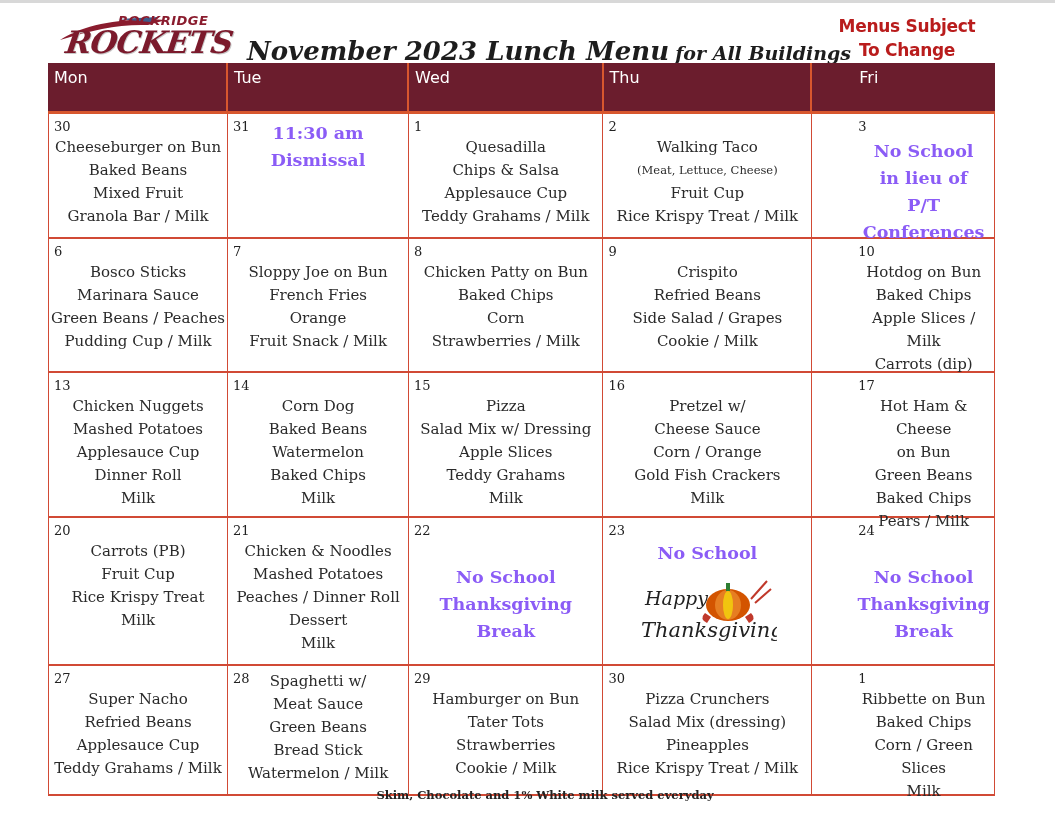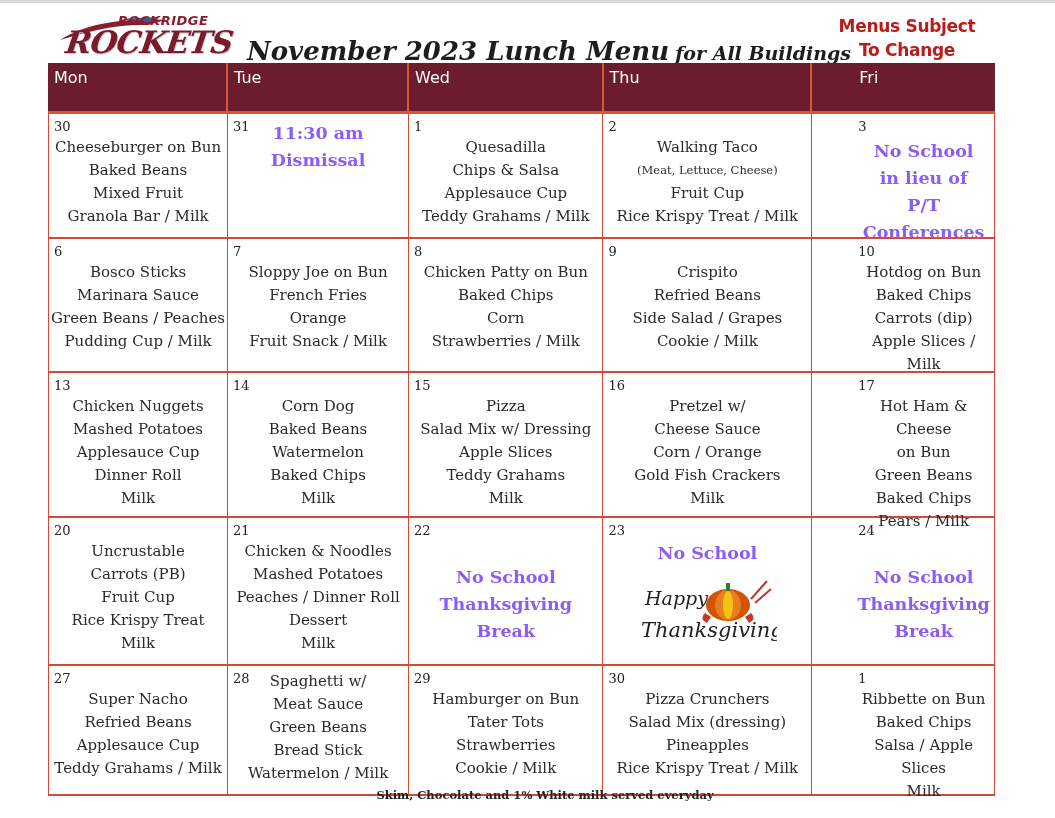--- a/index.html
+++ b/index.html
@@ -138,22 +138,22 @@
             <div>Refried Beans</div>
             <div>Side Salad / Grapes</div>
             <div>Cookie / Milk</div>
           </div>
         </div>
         <div class="cell c4">
           <span class="num">10</span>
           <div class="items">
             <div>Hotdog on Bun</div>
             <div>Baked Chips</div>
+            <div>Apple Slices / Milk</div>
             <div>Carrots (dip)</div>
-            <div>Apple Slices / Milk</div>
           </div>
         </div>
       </div>
       <div class="row" style="height: 143px;">
         <div class="cell c0">
           <span class="num">13</span>
           <div class="items">
             <div>Chicken Nuggets</div>
             <div>Mashed Potatoes</div>
             <div>Applesauce Cup</div>
@@ -199,21 +199,20 @@
             <div>Green Beans</div>
             <div>Baked Chips</div>
             <div>Pears / Milk</div>
           </div>
         </div>
       </div>
       <div class="row" style="height: 146px;">
         <div class="cell c0">
           <span class="num">20</span>
           <div class="items">
-            <div>Uncrustable</div>
             <div>Carrots (PB)</div>
             <div>Fruit Cup</div>
             <div>Rice Krispy Treat</div>
             <div>Milk</div>
           </div>
         </div>
         <div class="cell c1">
           <span class="num">21</span>
           <div class="items">
             <div>Chicken &amp; Noodles</div>
@@ -293,21 +292,21 @@
             <div>Salad Mix (dressing)</div>
             <div>Pineapples</div>
             <div>Rice Krispy Treat / Milk</div>
           </div>
         </div>
         <div class="cell c4">
           <span class="num">1</span>
           <div class="items">
             <div>Ribbette on Bun</div>
             <div>Baked Chips</div>
-            <div>Salsa / Apple Slices</div>
+            <div>Corn / Green Slices</div>
             <div>Milk</div>
           </div>
         </div>
       </div>
     </div>
 </div>
 
 <div class="footer">Skim, Chocolate and 1% White milk served everyday</div>
 
 </body></html>

